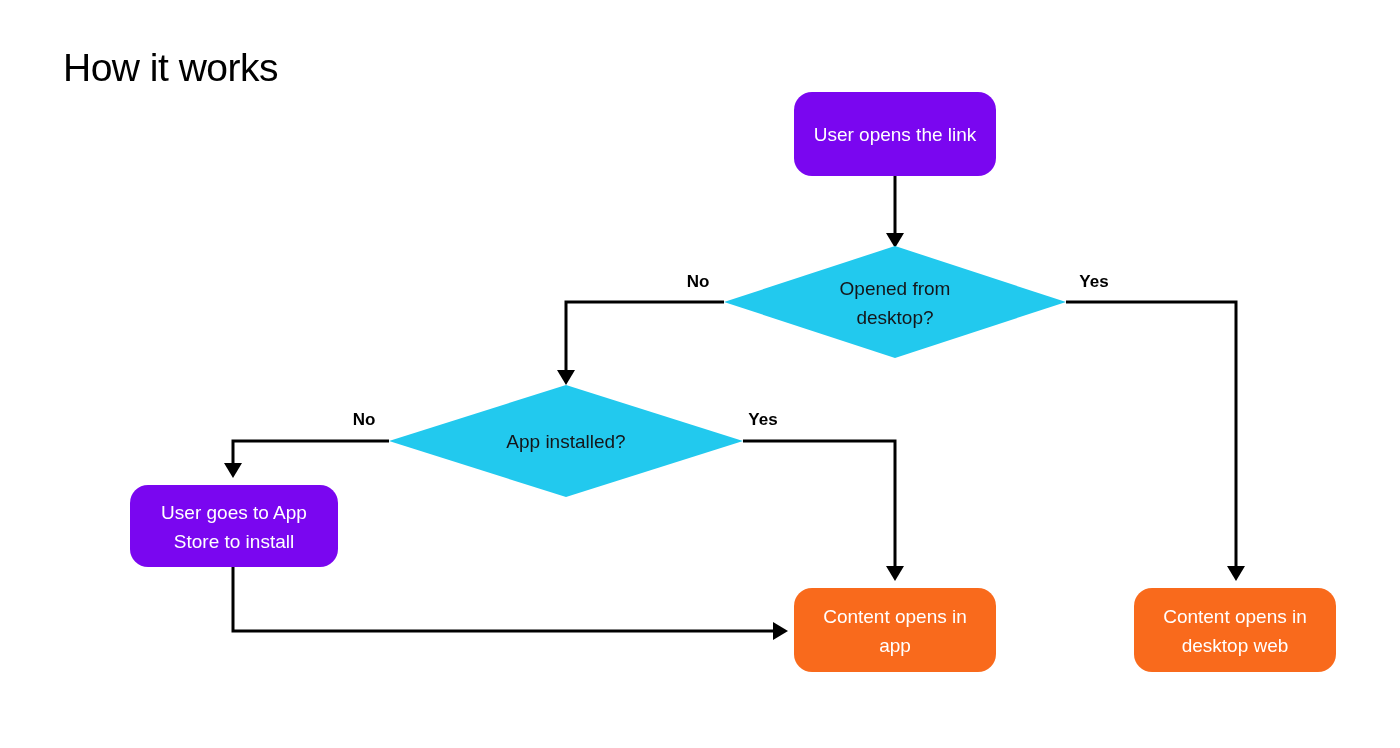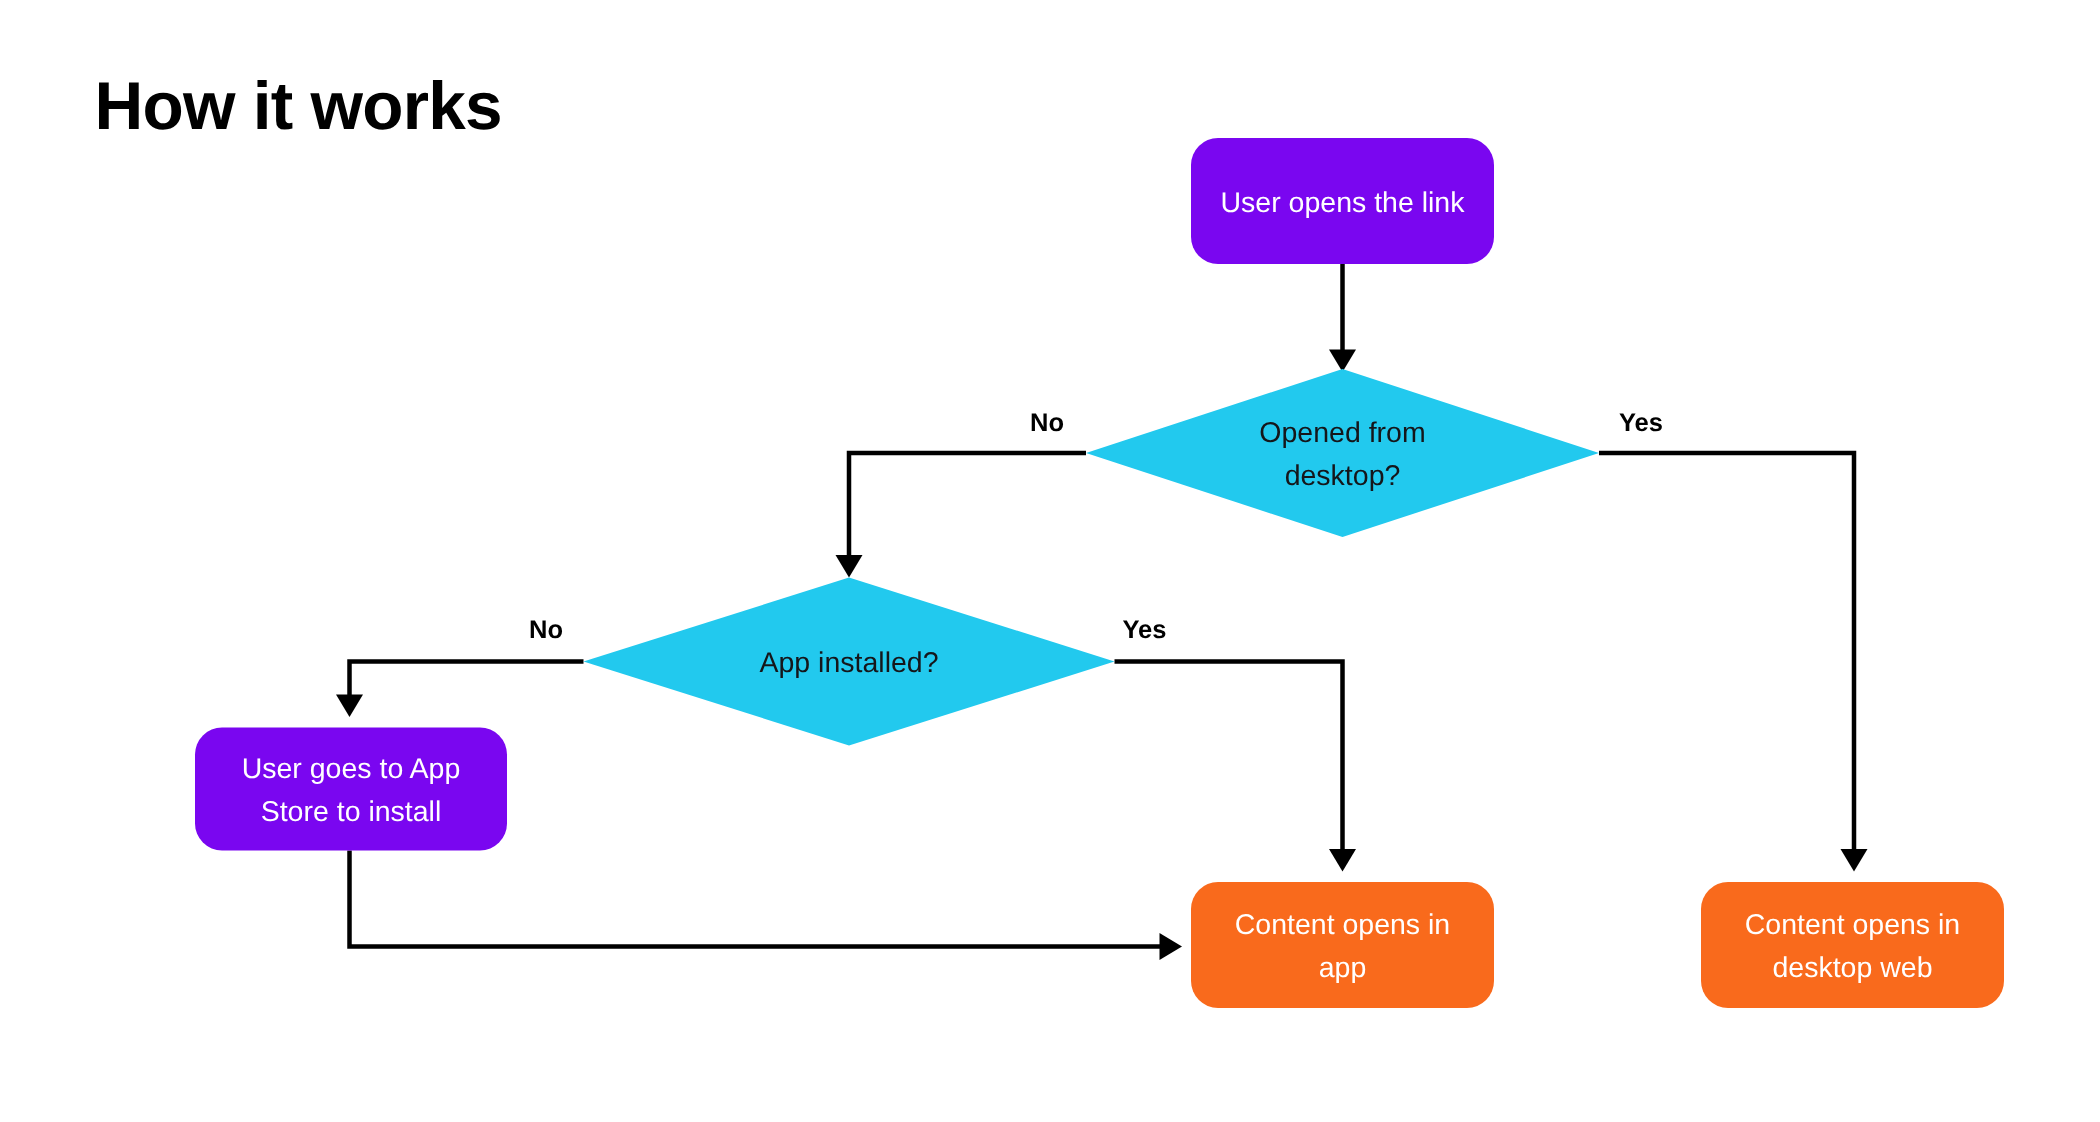--- a/index.html
+++ b/index.html
@@ -12,22 +12,22 @@
     height: 748px;
     font-family: "Liberation Sans", sans-serif;
     -webkit-font-smoothing: antialiased;
     position: relative;
     overflow: hidden;
   }
   #page-title {
     position: absolute;
     left: 63px;
     top: 48px;
-    font-size: 45px;
-    font-weight: 700;
+    font-size: 39px;
+    font-weight: 400;
     letter-spacing: -0.5px;
     color: #000000;
     line-height: 1;
     white-space: nowrap;
   }
   #flow-canvas {
     position: absolute;
     left: 0;
     top: 0;
     width: 1400px;

